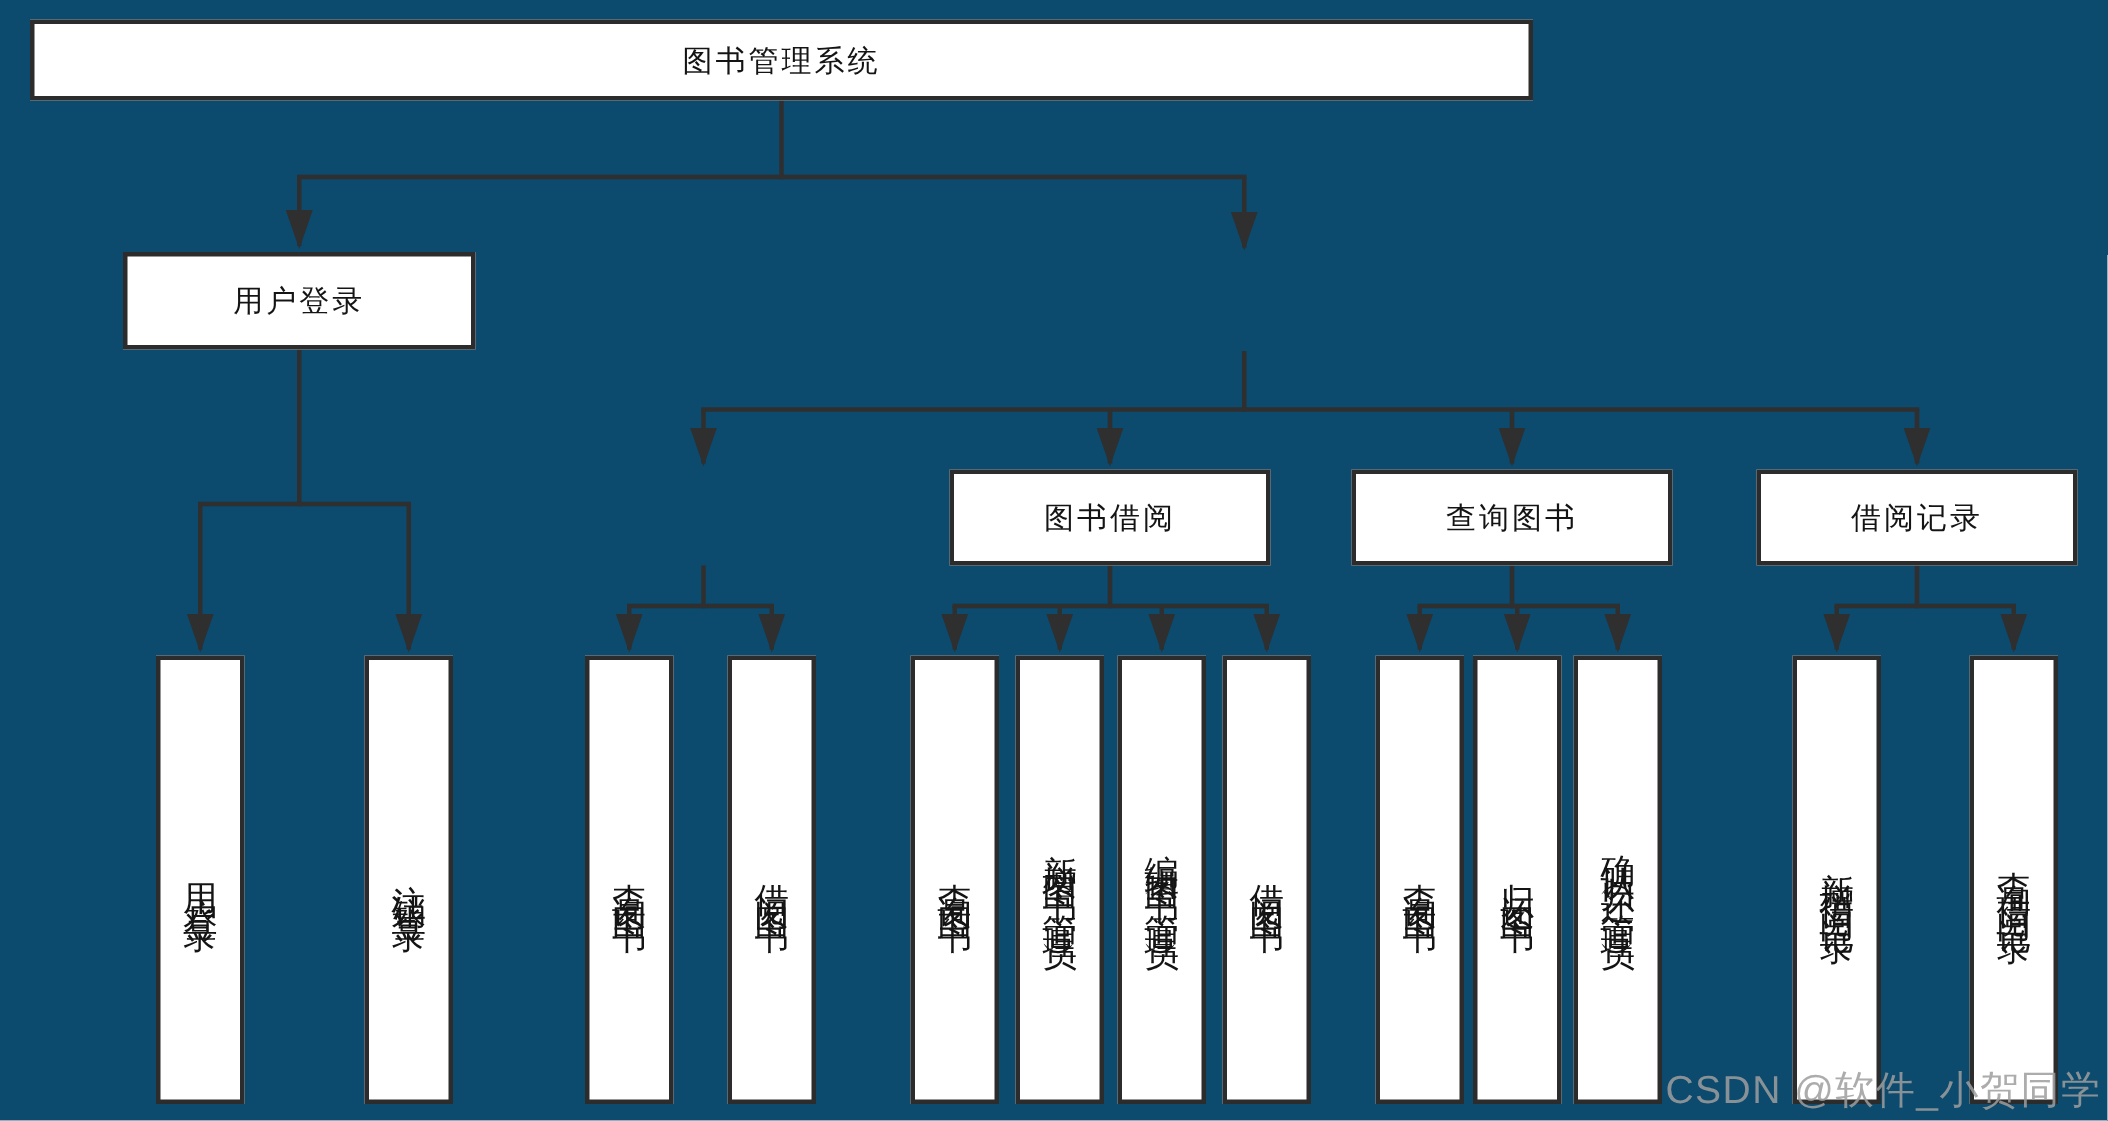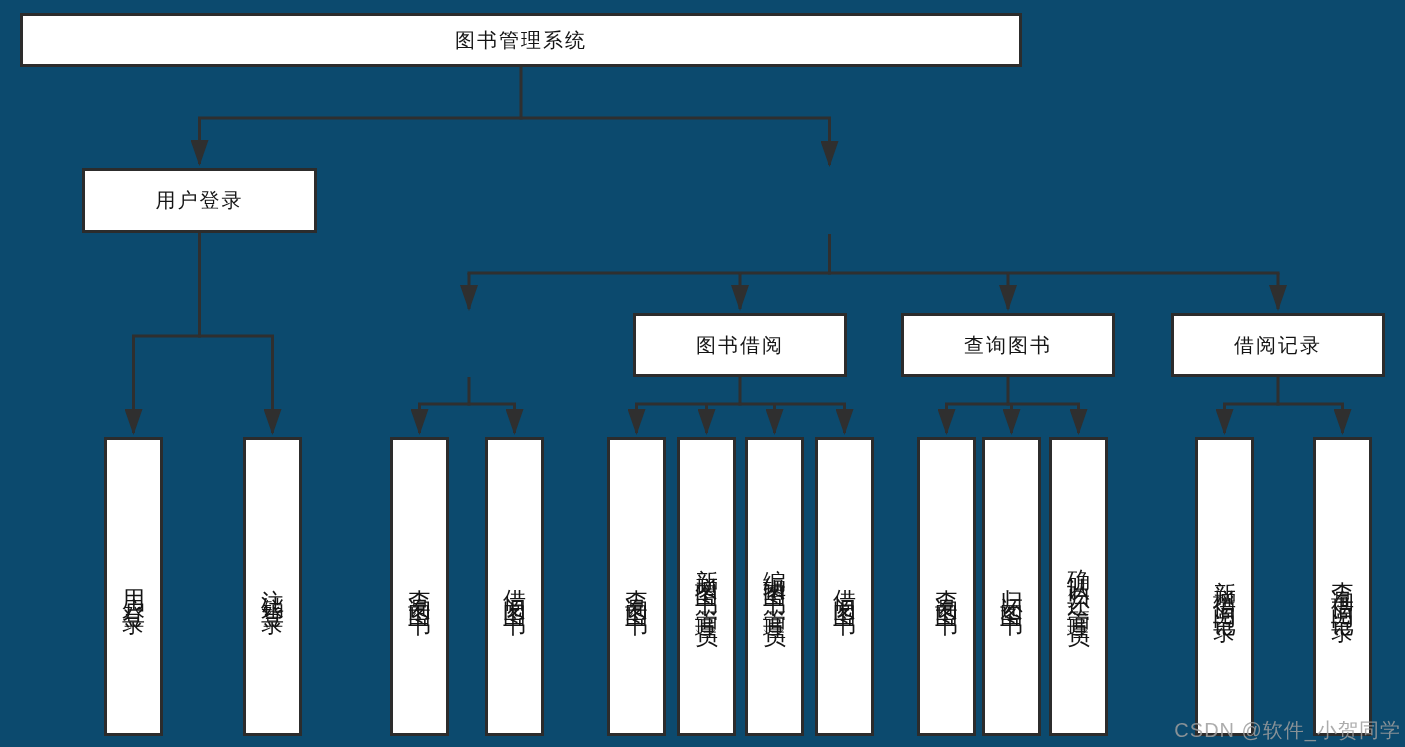--- a/index.html
+++ b/index.html
@@ -37,21 +37,21 @@
     writing-mode: vertical-rl;
     text-orientation: mixed;
     font-size: 23px;
     letter-spacing: 8px;
     line-height: 1;
   }
   .watermark {
     position: absolute;
     right: 4px;
     bottom: 3px;
-    font-size: 20px;
+    font-size: 26px;
     color: rgba(158, 158, 158, 0.85);
     letter-spacing: 1px;
     z-index: 10;
     white-space: nowrap;
   }
 </style>
 </head>
 <body>
 
 <div class="stage">

